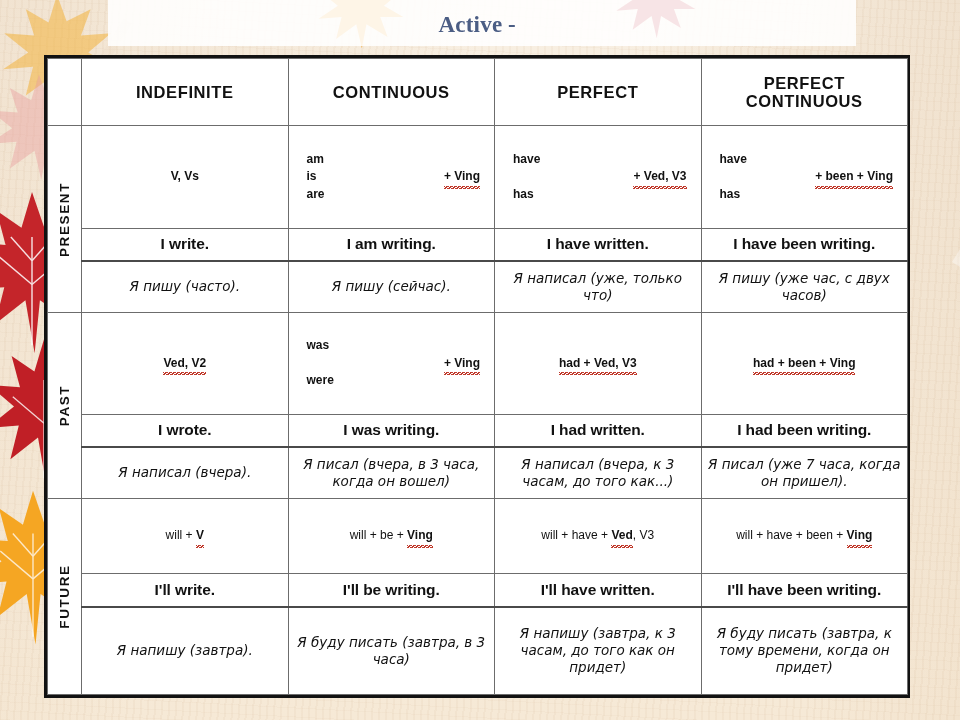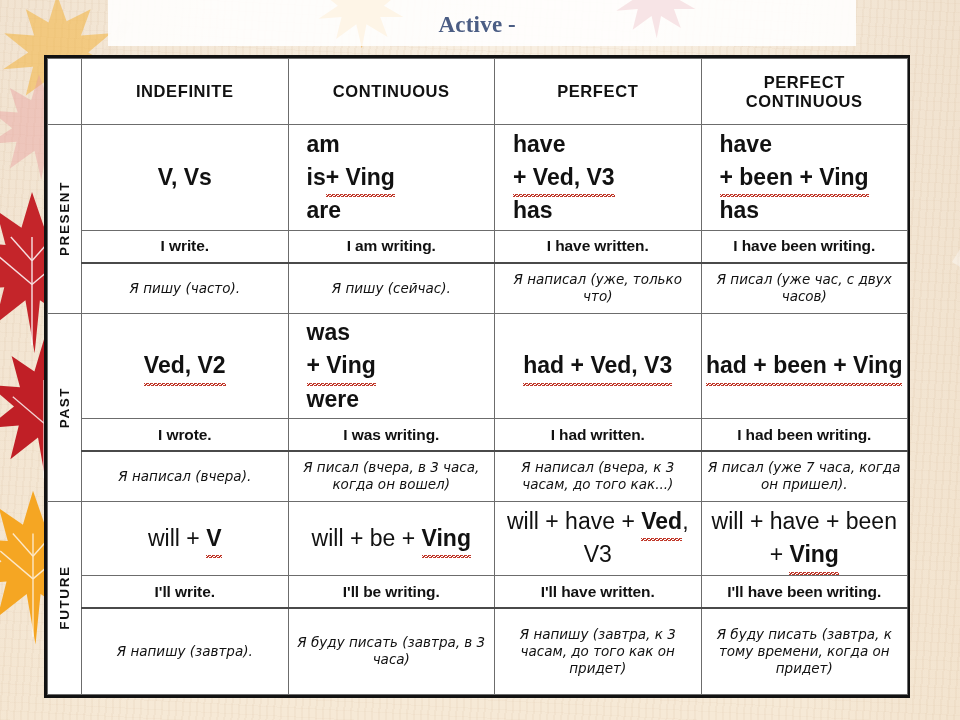--- a/index.html
+++ b/index.html
@@ -139,34 +139,35 @@
     white-space: nowrap;
     font-size: 13.5px;
     font-weight: bold;
     letter-spacing: 1.6px;
     color: #111;
   }
 
   
   td.formula {
     height: 100px;
-    font-size: 23px;
+    font-size: 12px;
     font-weight: bold;
     color: #111;
     line-height: 1.45;
   }
   td.formula.plain { font-weight: normal; }
   .f-center { text-align: right; }
   .f-stack {
     display: block;
     text-align: left;
     padding-left: 14px;
   }
   .f-stack .row2 {
     display: block;
+    text-align: right;
     padding-right: 10px;
   }
   .squig {
     position: relative;
     display: inline-block;
   }
   .squig::after {
     content: "";
     position: absolute;
     left: 0; right: 0;
@@ -318,21 +319,21 @@
       <tr>
         <td class="example">I write.</td>
         <td class="example">I am writing.</td>
         <td class="example">I have written.</td>
         <td class="example">I have been writing.</td>
       </tr>
       <tr class="trans-row">
         <td class="translation">Я пишу (часто).</td>
         <td class="translation">Я пишу (сейчас).</td>
         <td class="translation">Я написал (уже, только что)</td>
-        <td class="translation">Я писал (уже час, с двух часов)</td>
+        <td class="translation">Я пишу (уже час, с двух часов)</td>
       </tr>
 
       <tr class="block-top">
         <td class="tense-label" rowspan="3">
           <div class="tense-label-inner">
               <span>PAST</span>
             </div>
         </td>
         <td class="formula">
           <span class="squig">Ved, V2</span>

